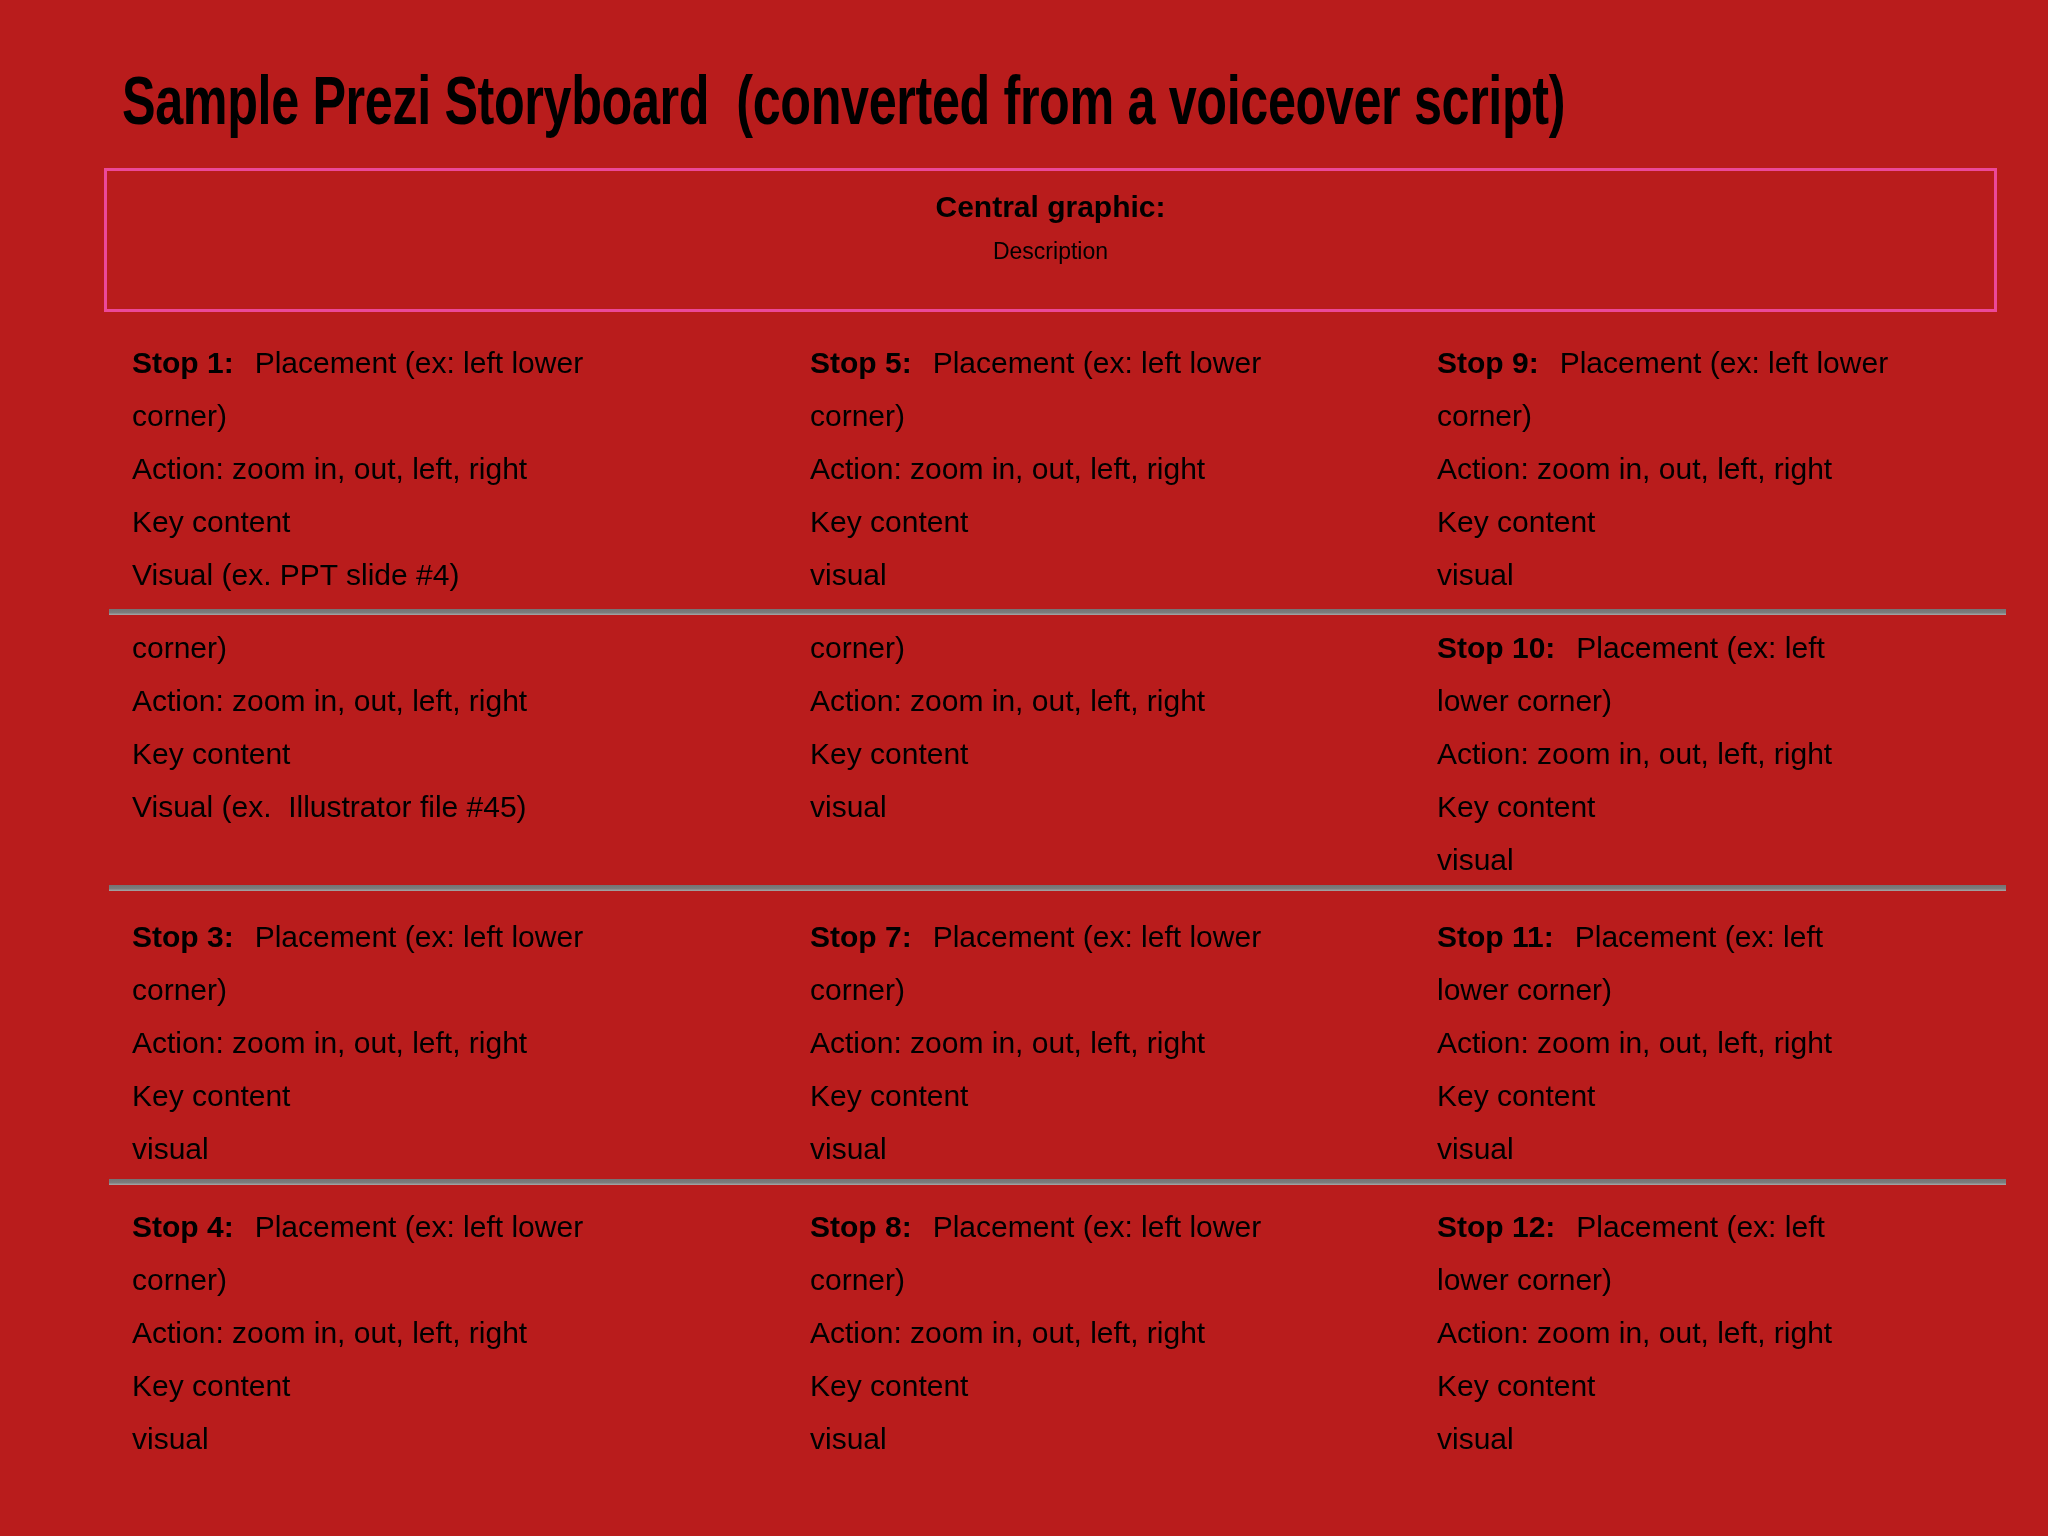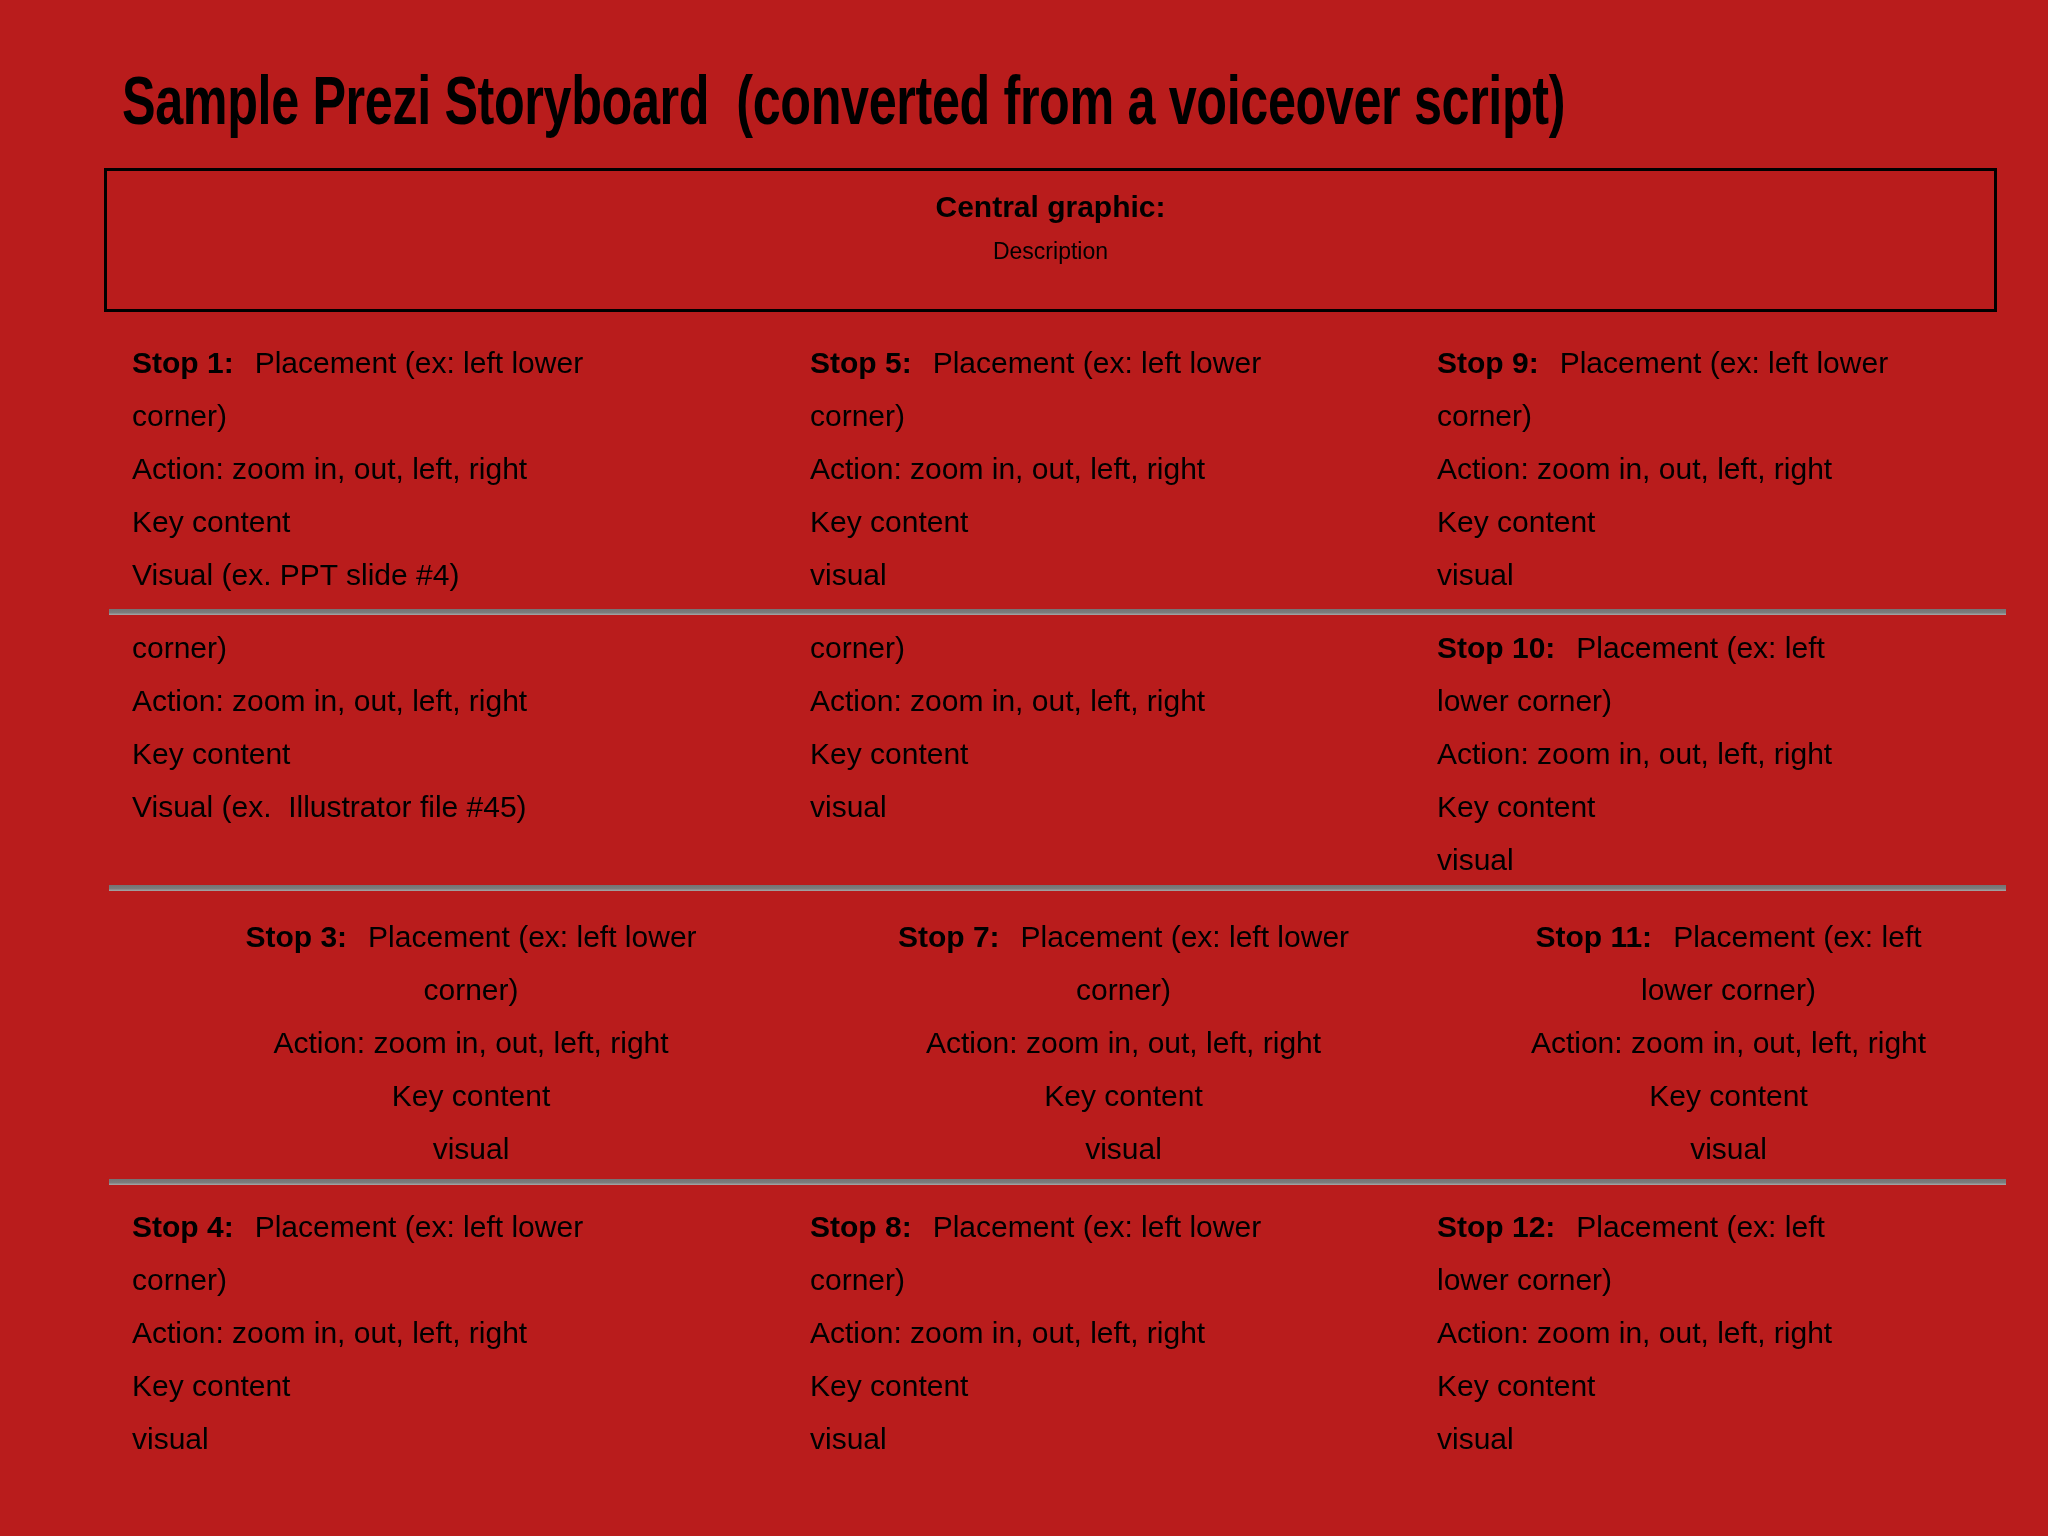--- a/index.html
+++ b/index.html
@@ -23,21 +23,21 @@
     letter-spacing: -0.5px;
     transform: scaleX(0.74);
     transform-origin: 0 0;
   }
   .central-box {
     position: absolute;
     left: 104px;
     top: 168px;
     width: 1893px;
     height: 144px;
-    border: 3px solid #000000;
+    border: 3px solid #ec4899;
     box-sizing: border-box;
     text-align: center;
     padding-top: 14px;
   }
   .central-box .box-heading {
     font-size: 30px;
     line-height: 44px;
     font-weight: 700;
     white-space: pre;
   }
@@ -49,21 +49,21 @@
   .row {
     position: absolute;
     left: 123px;
     width: 1897px;
     height: 270px;
     display: flex;
     align-items: flex-start;
   }
   .row-1 { top: 336px; }
   .row-2 { top: 621px; }
-  .row-3 { top: 910px; text-align: center; }
+  .row-3 { top: 910px; }
   .row-4 { top: 1200px; }
   .divider {
     position: absolute;
     left: 109px;
     width: 1897px;
     height: 6px;
     background: linear-gradient(to bottom, #747474 0%, #7d7d7d 60%, #a8a8a8 100%);
   }
   .div-1 { top: 609px; }
   .div-2 { top: 885px; }

